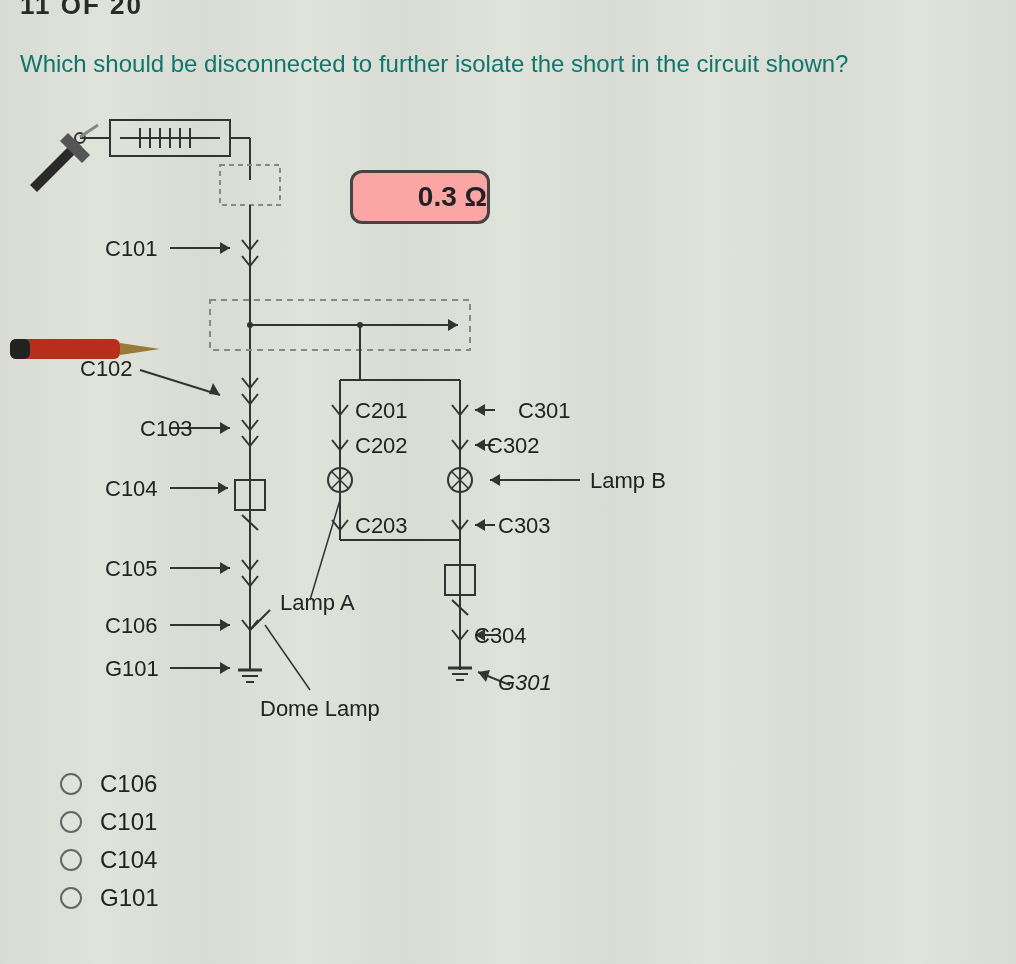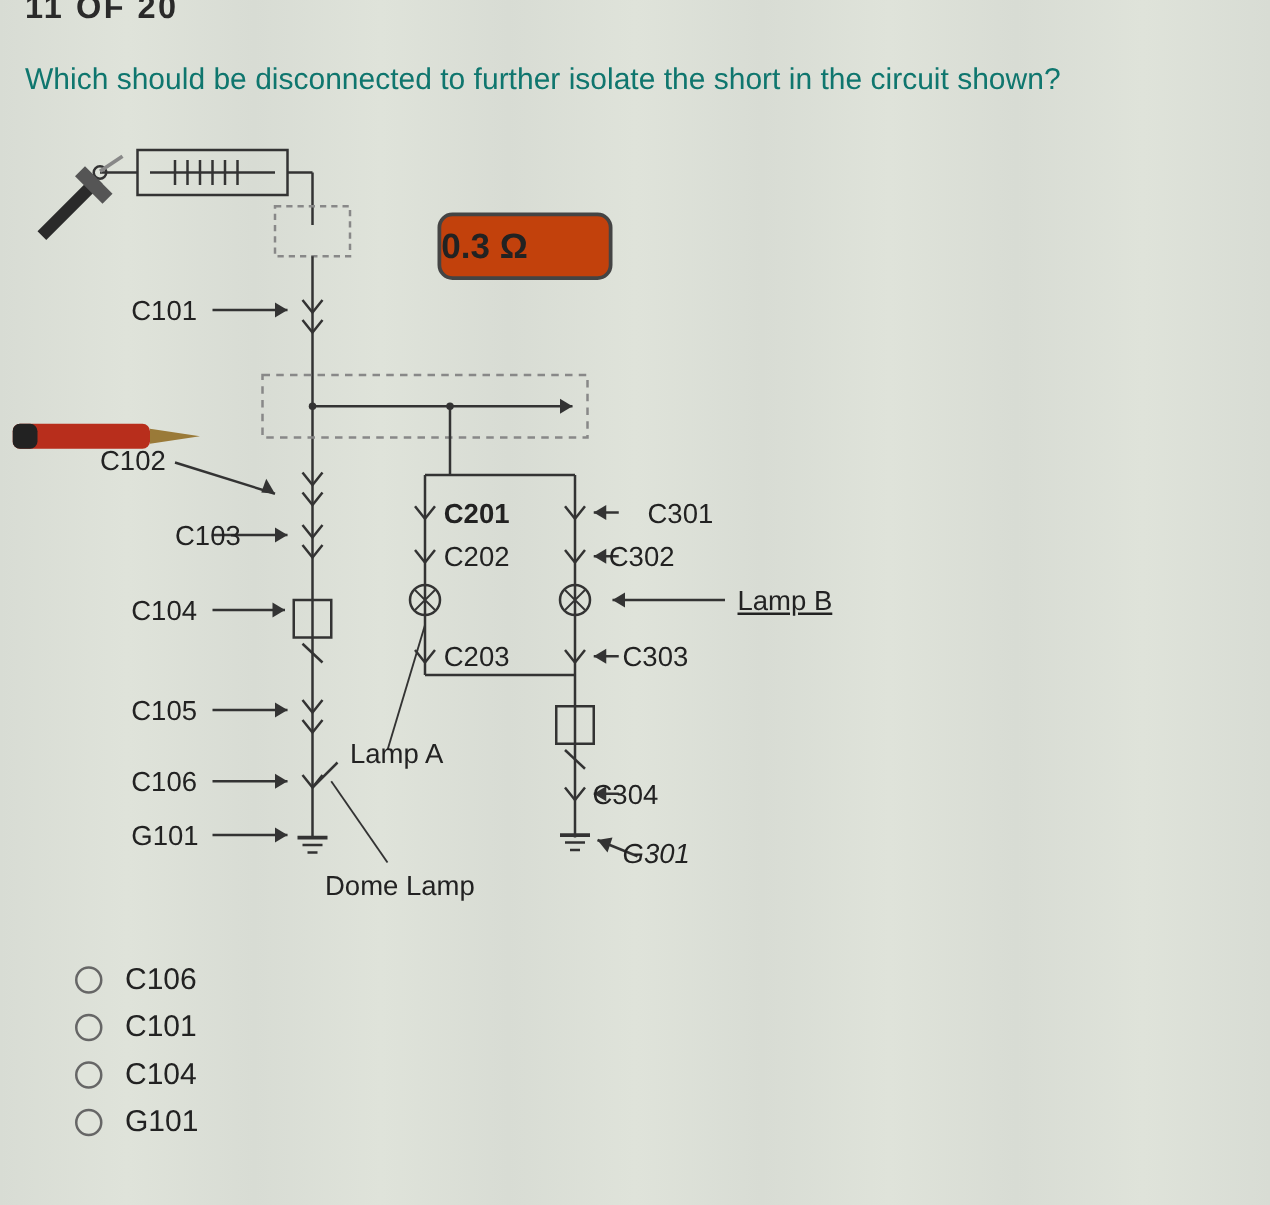--- a/index.html
+++ b/index.html
@@ -30,22 +30,22 @@
     top: 110px; left: 20px;
     width: 960px; height: 640px;
   }
   svg { position: absolute; top: 0; left: 0; }
   .reading-box {
     position: absolute;
     top: 60px; left: 330px;
     width: 140px; height: 54px;
     border: 3px solid #444;
     border-radius: 12px;
-    background: #c2410c;
-    display: flex; align-items: center; justify-content: flex-start;
+    background: #fca5a5;
+    display: flex; align-items: center; justify-content: flex-end;
     font-size: 28px; font-weight: bold;
   }
   .label {
     position: absolute;
     font-size: 22px;
     color: #222;
   }
   .options {
     position: absolute;
     top: 770px; left: 60px;
@@ -205,32 +205,32 @@
   </svg>
 
   <div class="label" style="top:126px; left:85px;">C101</div>
   <div class="label" style="top:246px; left:60px;">C102</div>
   <div class="label" style="top:306px; left:85px;margin-left:35px;">C103</div>
   <div class="label" style="top:366px; left:85px;">C104</div>
   <div class="label" style="top:446px; left:85px;">C105</div>
   <div class="label" style="top:503px; left:85px;">C106</div>
   <div class="label" style="top:546px; left:85px;">G101</div>
 
-  <div class="label" style="top:288px; left:335px;font-weight:bold;">C201</div>
+  <div class="label" style="top:288px; left:335px;">C201</div>
   <div class="label" style="top:323px; left:335px;">C202</div>
   <div class="label" style="top:403px; left:335px;">C203</div>
 
   <div class="label" style="top:288px; left:498px;">C301</div>
   <div class="label" style="top:323px; left:467px;">C302</div>
   <div class="label" style="top:403px; left:478px;">C303</div>
   <div class="label" style="top:513px; left:454px;">C304</div>
   <div class="label" style="top:560px; left:478px;font-style:italic;">G301</div>
 
   <div class="label" style="top:480px; left:260px;">Lamp A</div>
-  <div class="label" style="top:358px; left:570px;text-decoration:underline;">Lamp B</div>
+  <div class="label" style="top:358px; left:570px;">Lamp B</div>
   <div class="label" style="top:586px; left:240px;">Dome Lamp</div>
 </div>
 
 <div class="options">
   <div class="option-row">
     <div class="radio-circle"></div>
     <span>C106</span>
   </div>
   <div class="option-row">
     <div class="radio-circle"></div>

